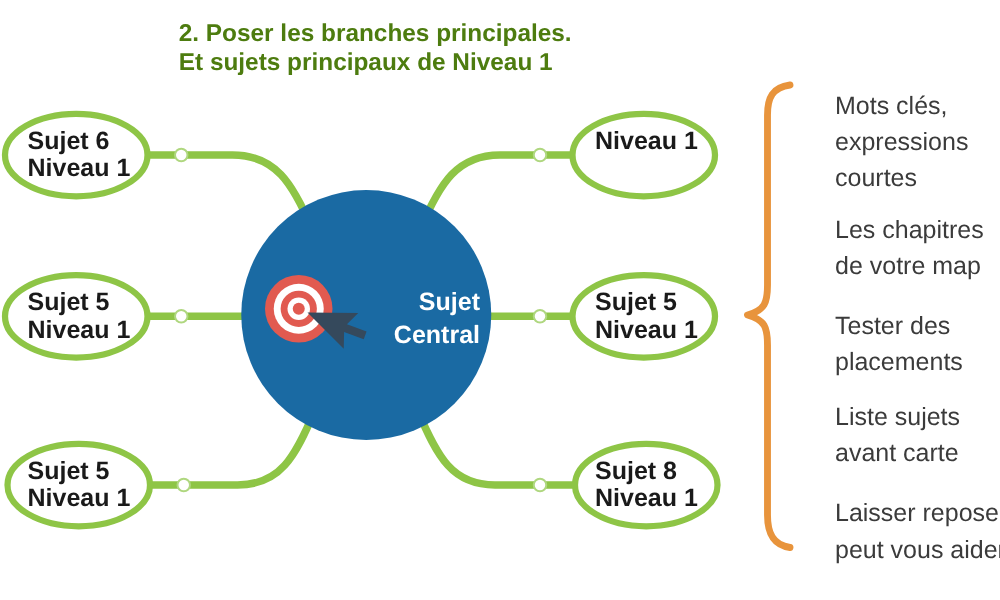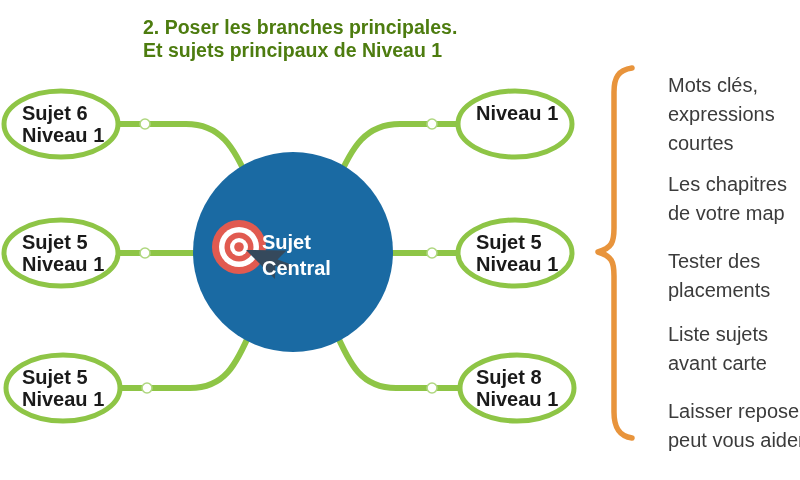--- a/index.html
+++ b/index.html
@@ -12,21 +12,21 @@
     font-size:19.5px;font-weight:bold;color:#4d7c0f;line-height:23px;
     white-space:pre-line;
   }
   svg.map{position:absolute;left:0;top:0;}
   .node-label{
     position:absolute;font-size:20px;font-weight:bold;color:#1a1a1a;line-height:22px;
   }
   .node-label.leftcol{left:22px;}
   .node-label.rightcol{left:476px;}
   .center-label{
-    position:absolute;left:262px;top:229px;width:122px;text-align:left;
+    position:absolute;left:262px;top:229px;width:122px;text-align:right;
     font-size:20px;font-weight:bold;color:#ffffff;line-height:26px;
     white-space:pre-line;
   }
   .tip{
     position:absolute;left:668px;width:150px;
     font-size:20px;color:#3b3b3b;line-height:29px;white-space:pre-line;
   }
 </style>
 </head>
 <body>

